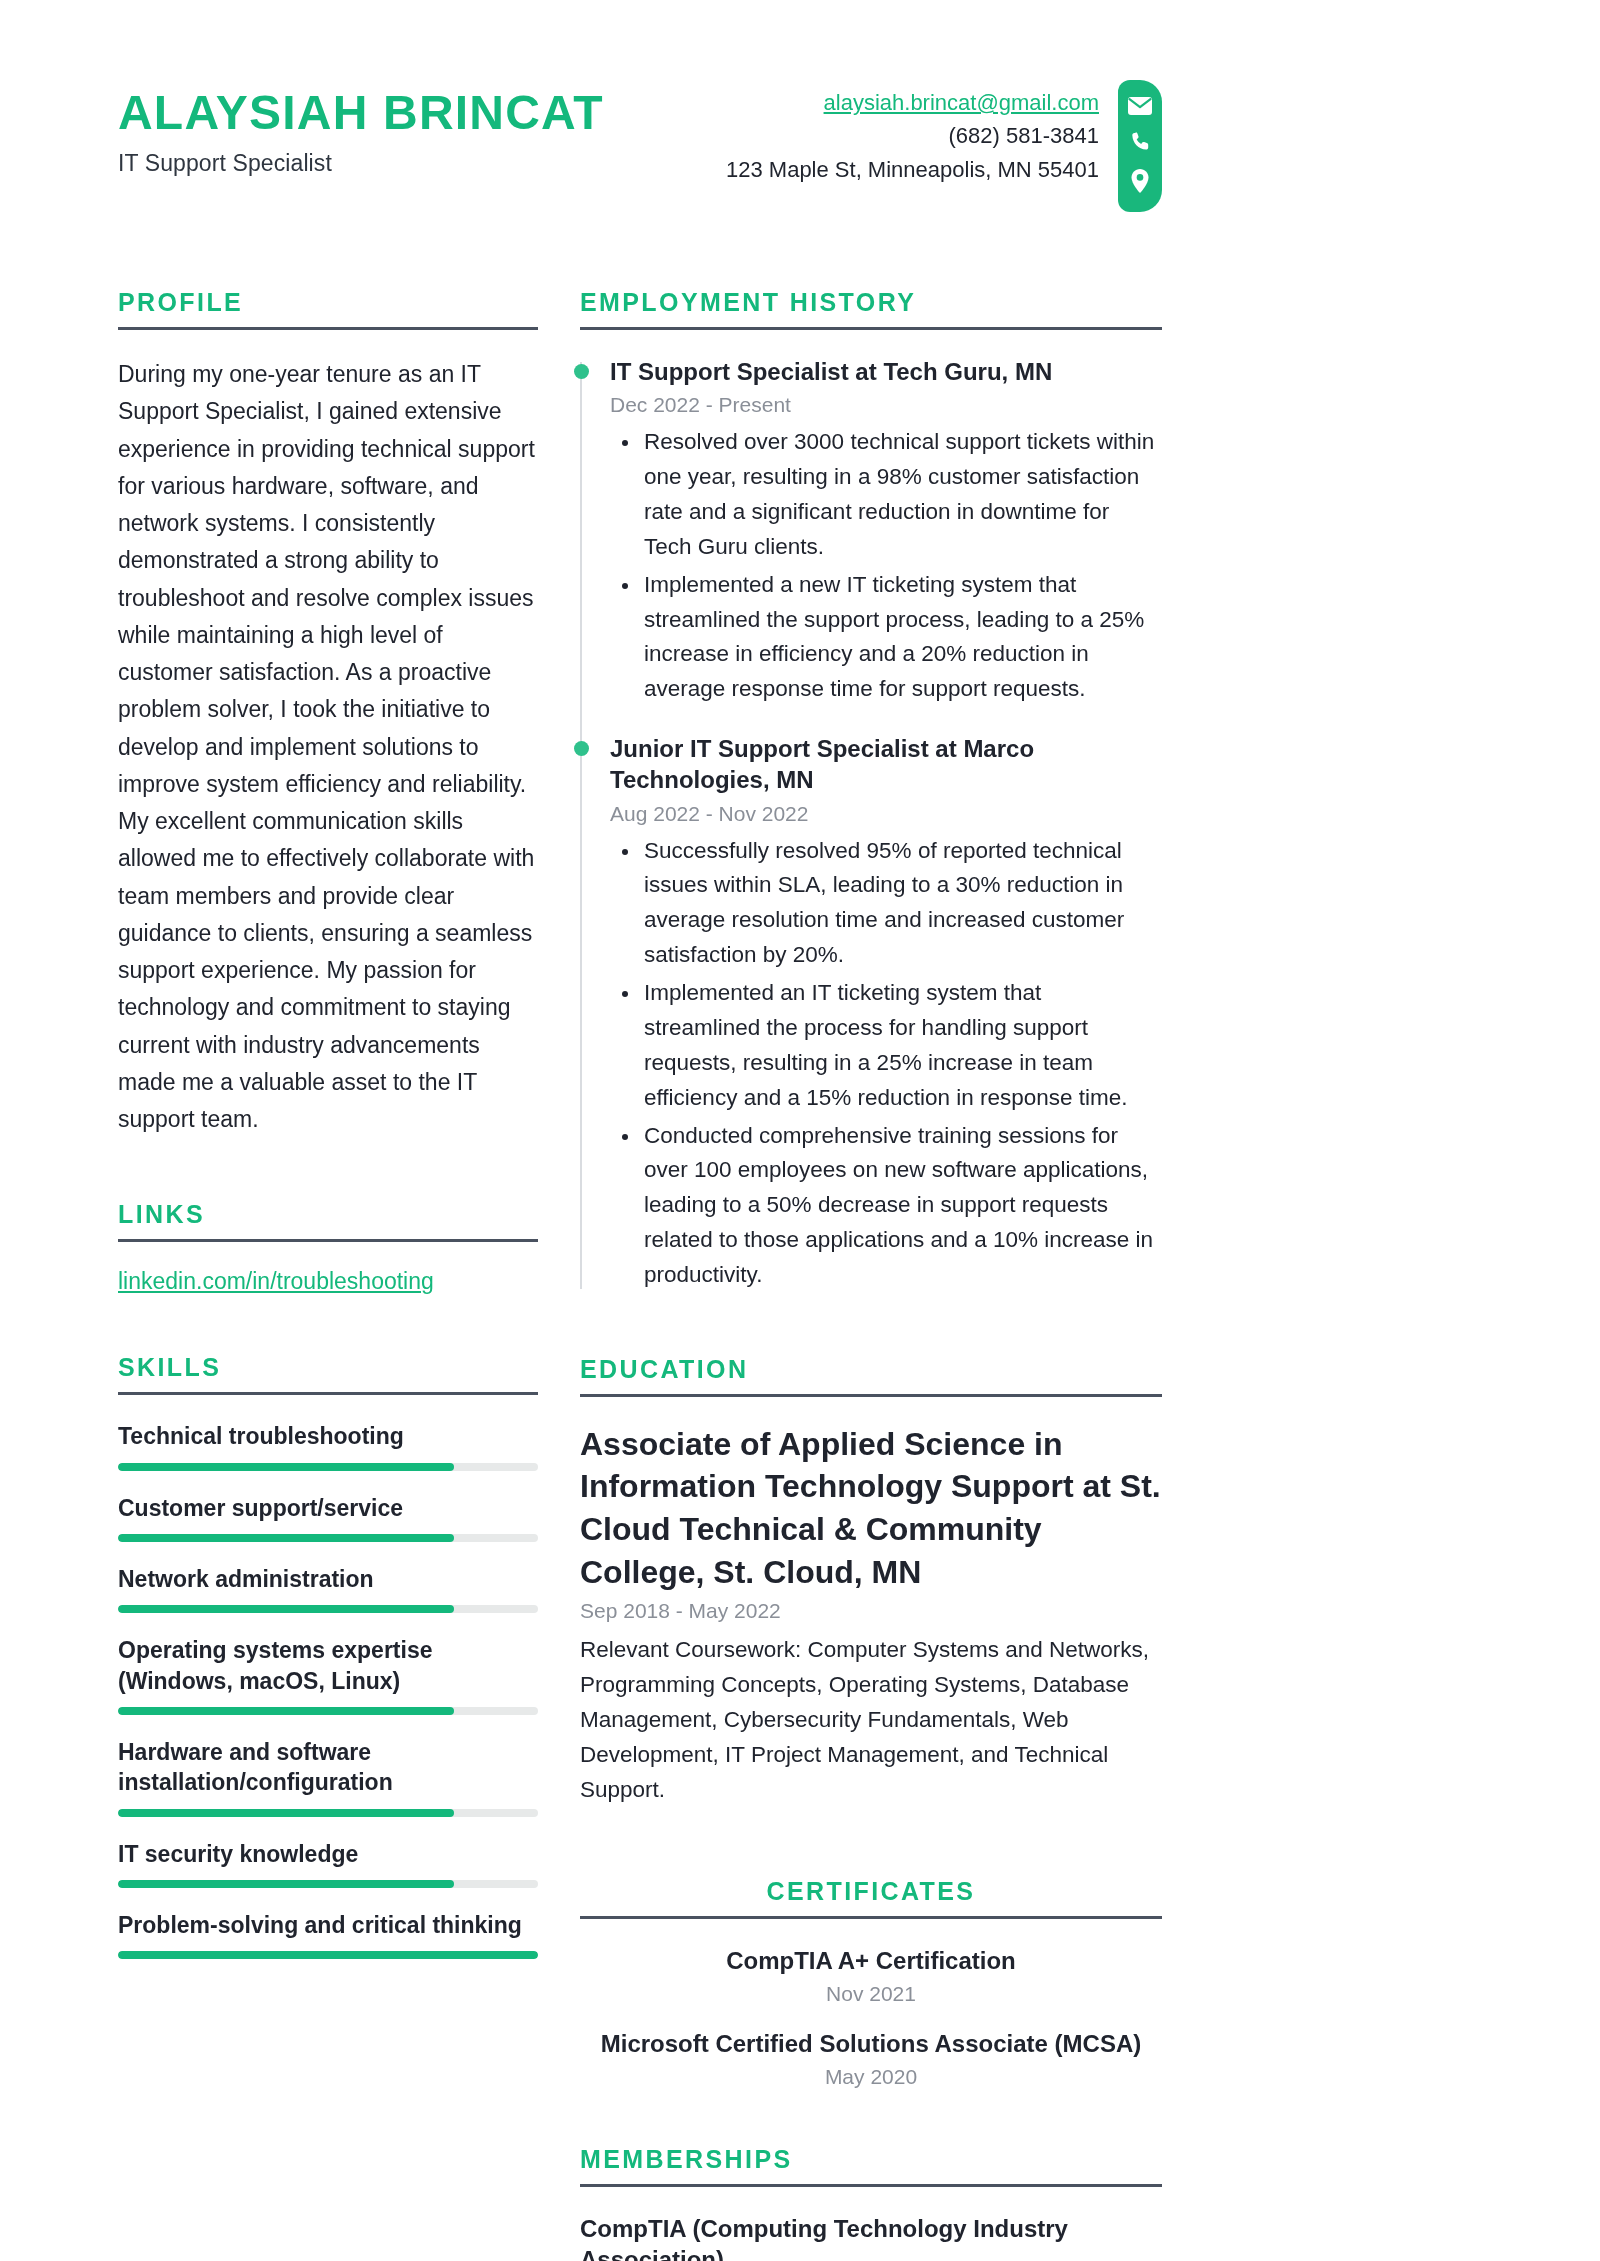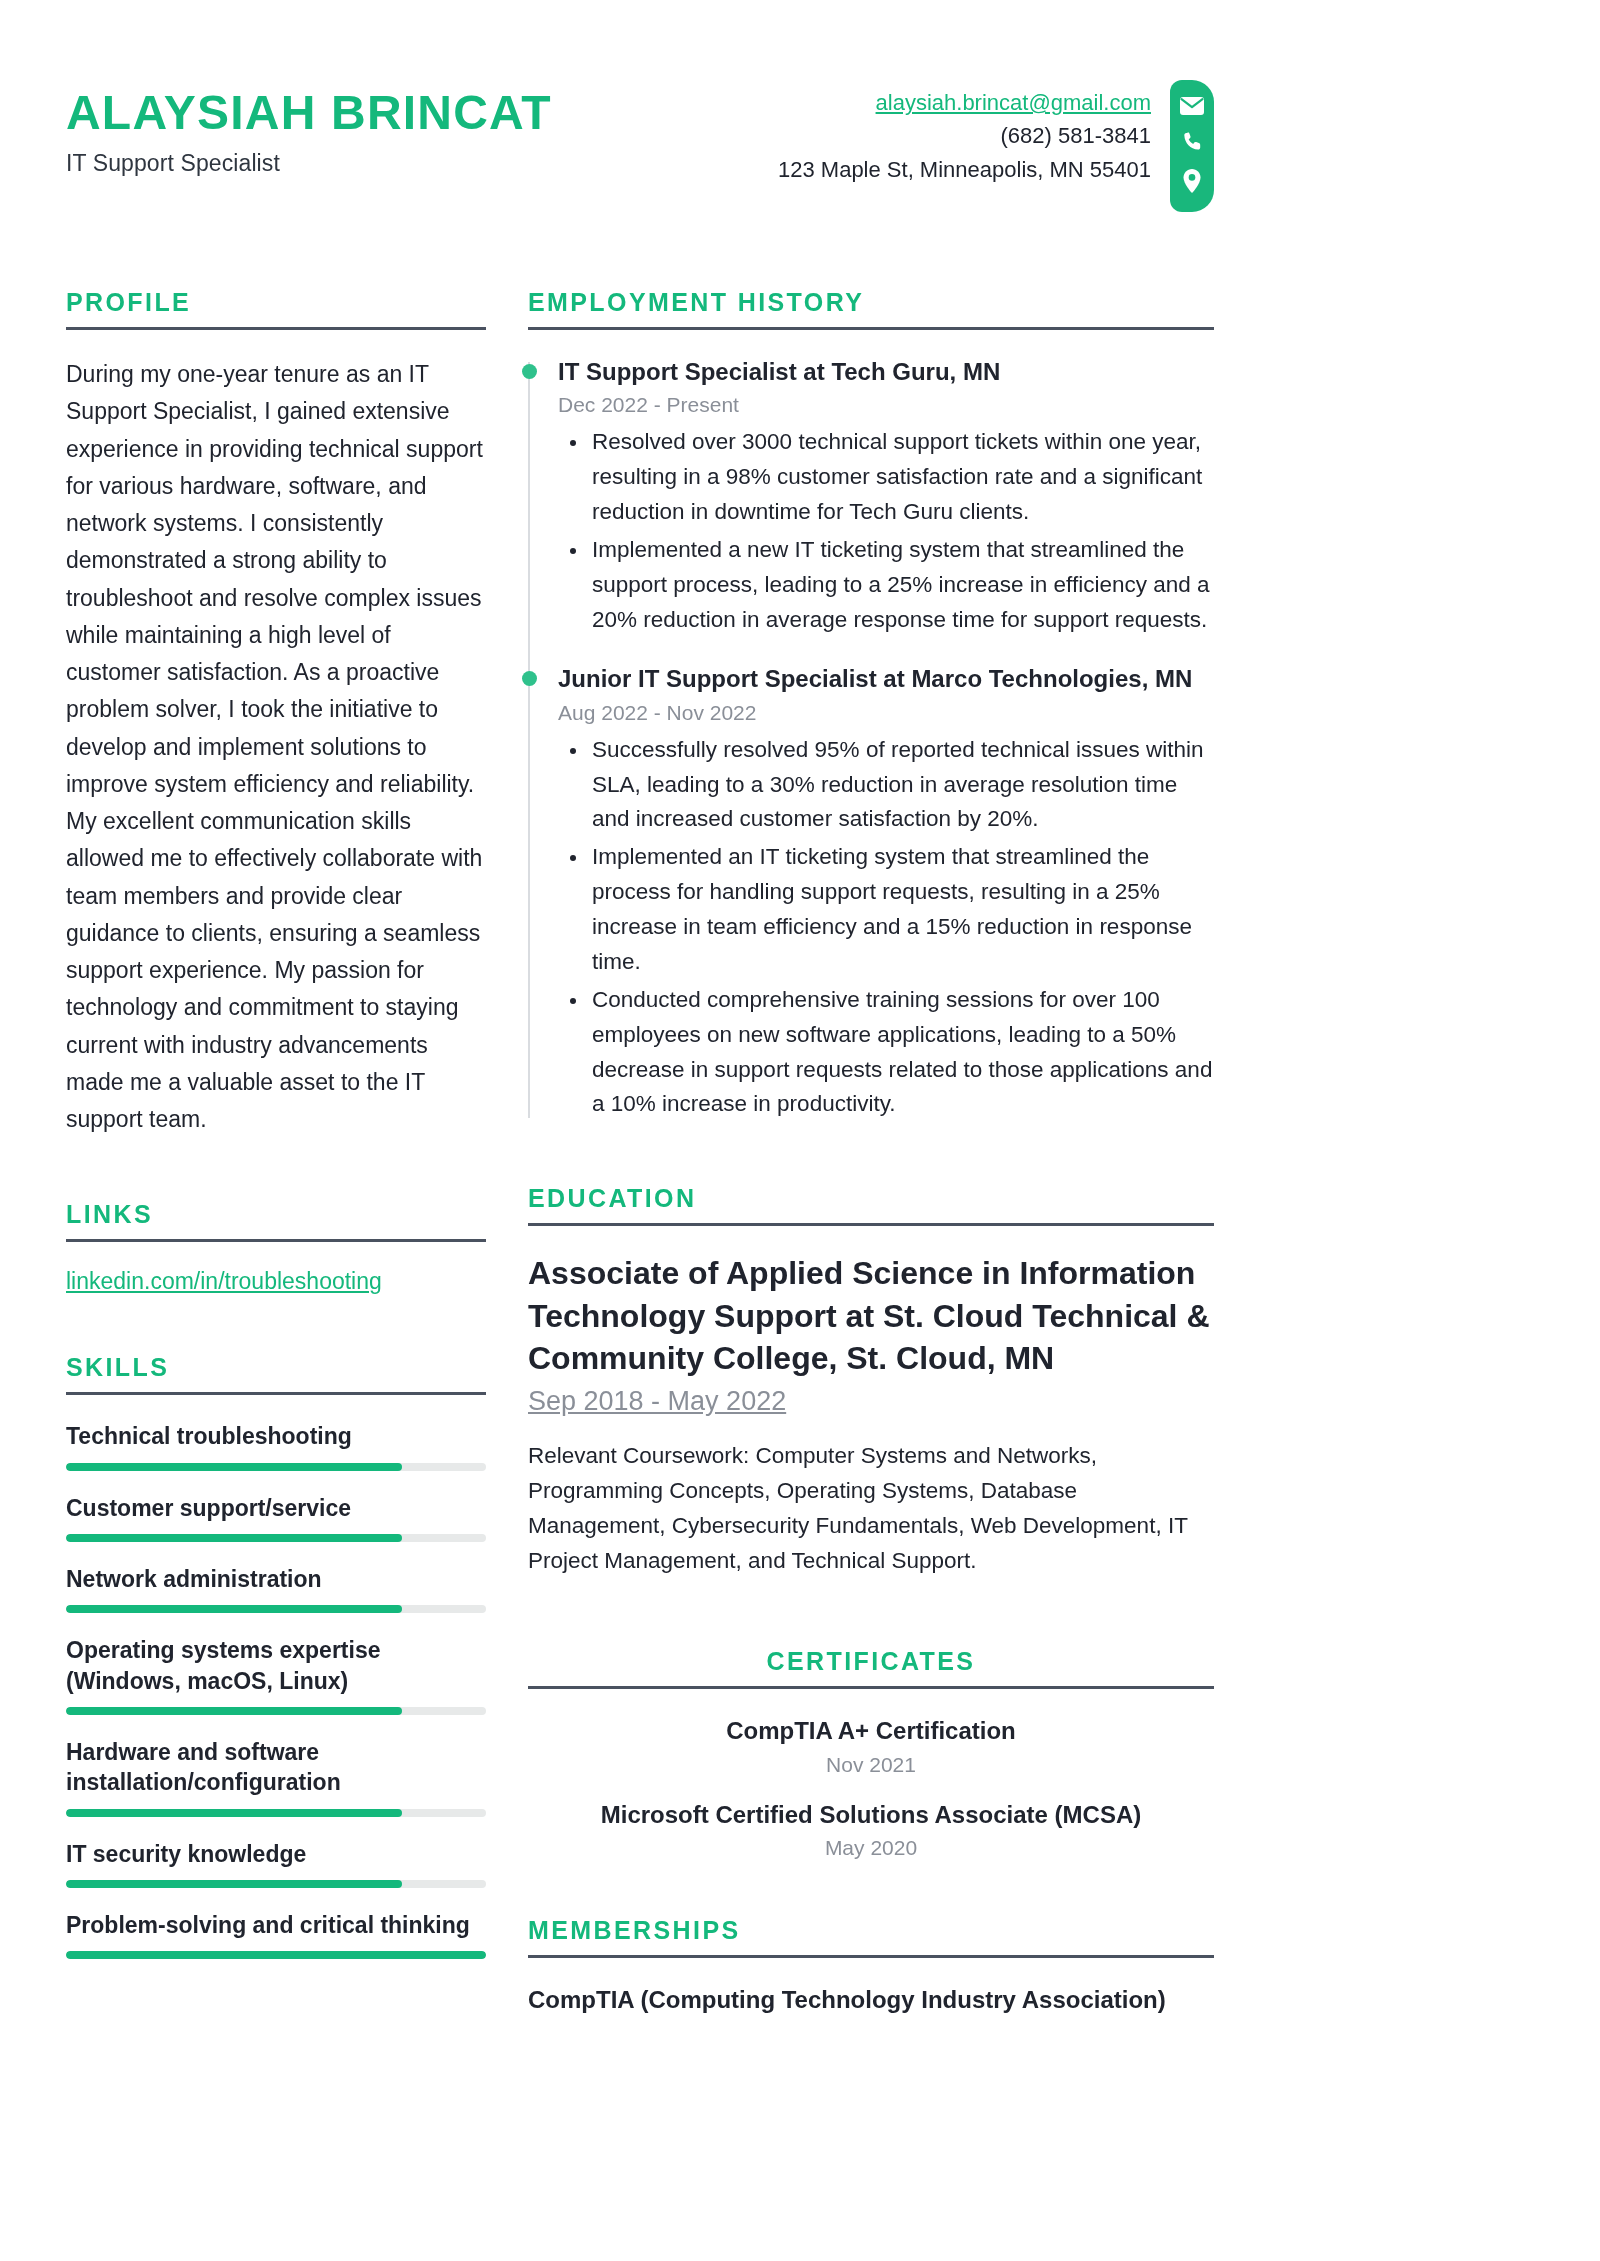--- a/index.html
+++ b/index.html
@@ -15,21 +15,21 @@
     -webkit-font-smoothing: antialiased;
   }
 
   .page {
     position: relative;
     width: 1280px;
     height: 2261px;
     background: #ffffff;
     overflow: hidden;
     box-sizing: border-box;
-    padding: 0 66px;
+    padding: 0 118px;
   }
 
   
   .header {
     display: flex;
     align-items: flex-start;
     justify-content: space-between;
     padding-top: 78px;
   }
   .identity { padding-top: 10px; }
@@ -214,24 +214,23 @@
   
   .edu-block { margin-top: 62px; }
   .edu-degree {
     font-size: 32px;
     font-weight: 700;
     line-height: 1.33;
     color: #20242e;
     margin: 0;
   }
   .edu-dates {
-    font-size: 27px;
+    font-size: 21px;
     color: #8a8f98;
-    margin: 6px 0 22px 0;
-    text-decoration: underline;
+    margin: 6px 0 10px 0;
   }
   .edu-desc {
     font-size: 22.5px;
     line-height: 1.55;
     color: #20242e;
     margin: 0;
   }
 
   
   .cert-block { margin-top: 69px; text-align: center; }

